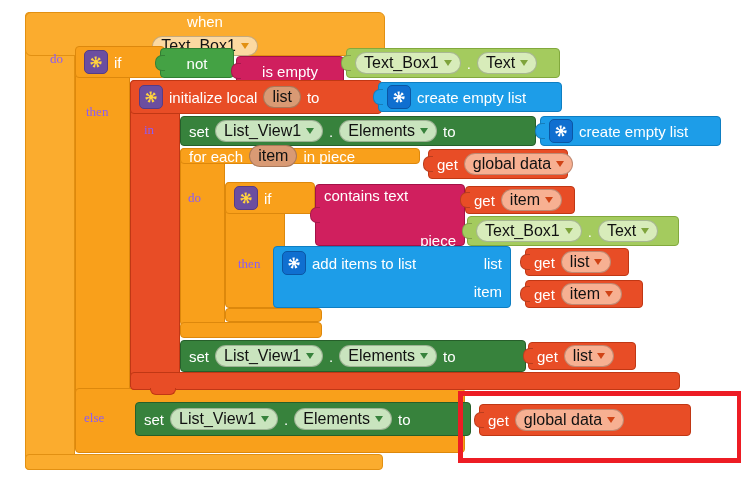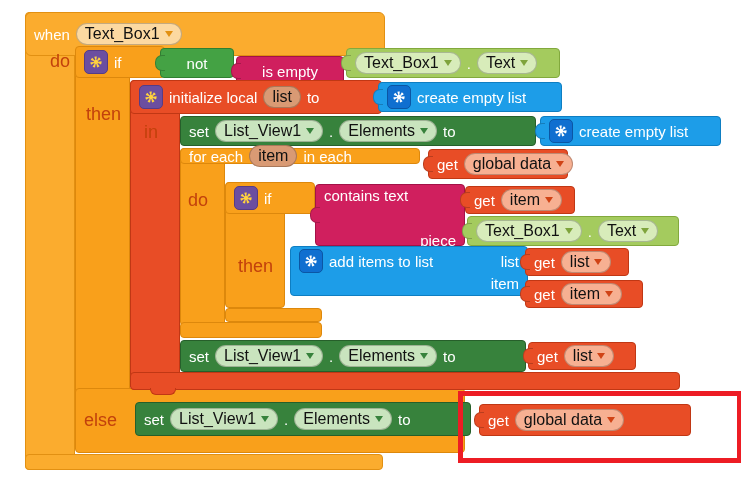--- a/index.html
+++ b/index.html
@@ -30,21 +30,21 @@
   .ch-get  {background:#D8ECBA;}
   .ch-set  {background:#C9E4BE;}
   .ch-var  {background:#F7B092;}
   .ch-name {background:#D99A74;}
   .tri{width:0;height:0;border-left:4px solid transparent;border-right:4px solid transparent;border-top:6px solid #999;}
   .tri-ev{border-top-color:#E29012;} .tri-get{border-top-color:#7FA43C;}
   .tri-set{border-top-color:#37823C;} .tri-var{border-top-color:#D04316;}
   .gear{width:22px;height:22px;border-radius:5px;display:flex;align-items:center;justify-content:center;flex:0 0 auto;}
   .gear-purple{background:#6B4EA0;border:1px solid #563C86;}
   .gear-blue{background:#0F6FD0;border:1px solid #0B56A4;}
-  .slabel{position:absolute;color:#c2410c;font-size:18px;}
+  .slabel{position:absolute;color:#8b5cf6;font-size:13px;font-family:Liberation Serif, serif;}
   .pushR{margin-left:auto;}
   .hl{position:absolute;left:458px;top:391px;width:274px;height:62px;border:5px solid #ED1C24;z-index:60;}
 </style>
 </head>
 <body>
 
 <div class="canvas">
 
   <div class="abs bar c-event" style="left:25px;top:12px;width:50px;height:458px;"></div>
   <div class="abs bar c-event" style="left:25px;top:454px;width:358px;height:16px;"></div>
@@ -55,21 +55,21 @@
   <div class="abs bar c-var" style="left:130px;top:80px;width:50px;height:310px;"></div>
   <div class="abs bar c-var" style="left:130px;top:372px;width:550px;height:18px;"></div>
   <div class="abs c-var" style="left:150px;top:388px;width:26px;height:7px;border-top:none;border-radius:0 0 6px 6px;"></div>
 
   <div class="abs bar c-ctrl" style="left:180px;top:148px;width:45px;height:178px;"></div>
   <div class="abs bar c-ctrl" style="left:180px;top:322px;width:142px;height:16px;"></div>
 
   <div class="abs bar c-ctrl" style="left:225px;top:182px;width:60px;height:126px;"></div>
   <div class="abs bar c-ctrl" style="left:225px;top:308px;width:97px;height:14px;"></div>
 
-  <div class="abs row c-event" style="left:25px;top:12px;width:360px;height:44px;border-radius:6px;">
+  <div class="abs row c-event" style="left:25px;top:12px;width:360px;height:44px;border-radius:6px;flex-direction:column;">
     <span>when</span>
     <span class="chip ch-event">
       <span>Text_Box1</span>
       <span class="tri tri-ev"></span>
     </span>
   </div>
 
   <div class="abs row c-ctrl" style="left:75px;top:46px;width:90px;height:32px;">
     <span class="gear gear-purple">
       <svg width="14" height="14" viewBox="0 0 20 20">
@@ -147,21 +147,21 @@
         </svg>
     </span>
     <span>create empty list</span>
   </div>
 
   <div class="abs row c-ctrl" style="left:180px;top:148px;width:240px;height:16px;">
     <span>for each</span>
     <span class="chip ch-name">
       <span>item</span>
     </span>
-    <span>in each</span>
+    <span>in piece</span>
   </div>
   <div class="abs row c-var" style="left:428px;top:149px;width:140px;height:30px;">
     <span class="plug"></span>
     <span>get</span>
     <span class="chip ch-var">
       <span>global data</span>
       <span class="tri tri-var"></span>
     </span>
   </div>
 
@@ -198,21 +198,21 @@
       <span>Text_Box1</span>
       <span class="tri tri-get"></span>
     </span>
     <span>.</span>
     <span class="chip ch-get">
       <span>Text</span>
       <span class="tri tri-get"></span>
     </span>
   </div>
 
-  <div class="abs row2 c-list" style="left:290px;top:246px;width:238px;height:50px;">
+  <div class="abs row2 c-list" style="left:273px;top:246px;width:238px;height:62px;">
     <span class="line">
       <span class="gear gear-blue">
         <svg width="14" height="14" viewBox="0 0 20 20">
             <circle cx="10" cy="10" r="5.5" fill="none" stroke="#fff" stroke-width="5" stroke-dasharray="2.6 2.1"></circle>
             <circle cx="10" cy="10" r="3.2" fill="#fff"></circle>
           </svg>
       </span>
       <span>add items to list</span>
       <span class="pushR">list</span>
     </span>

